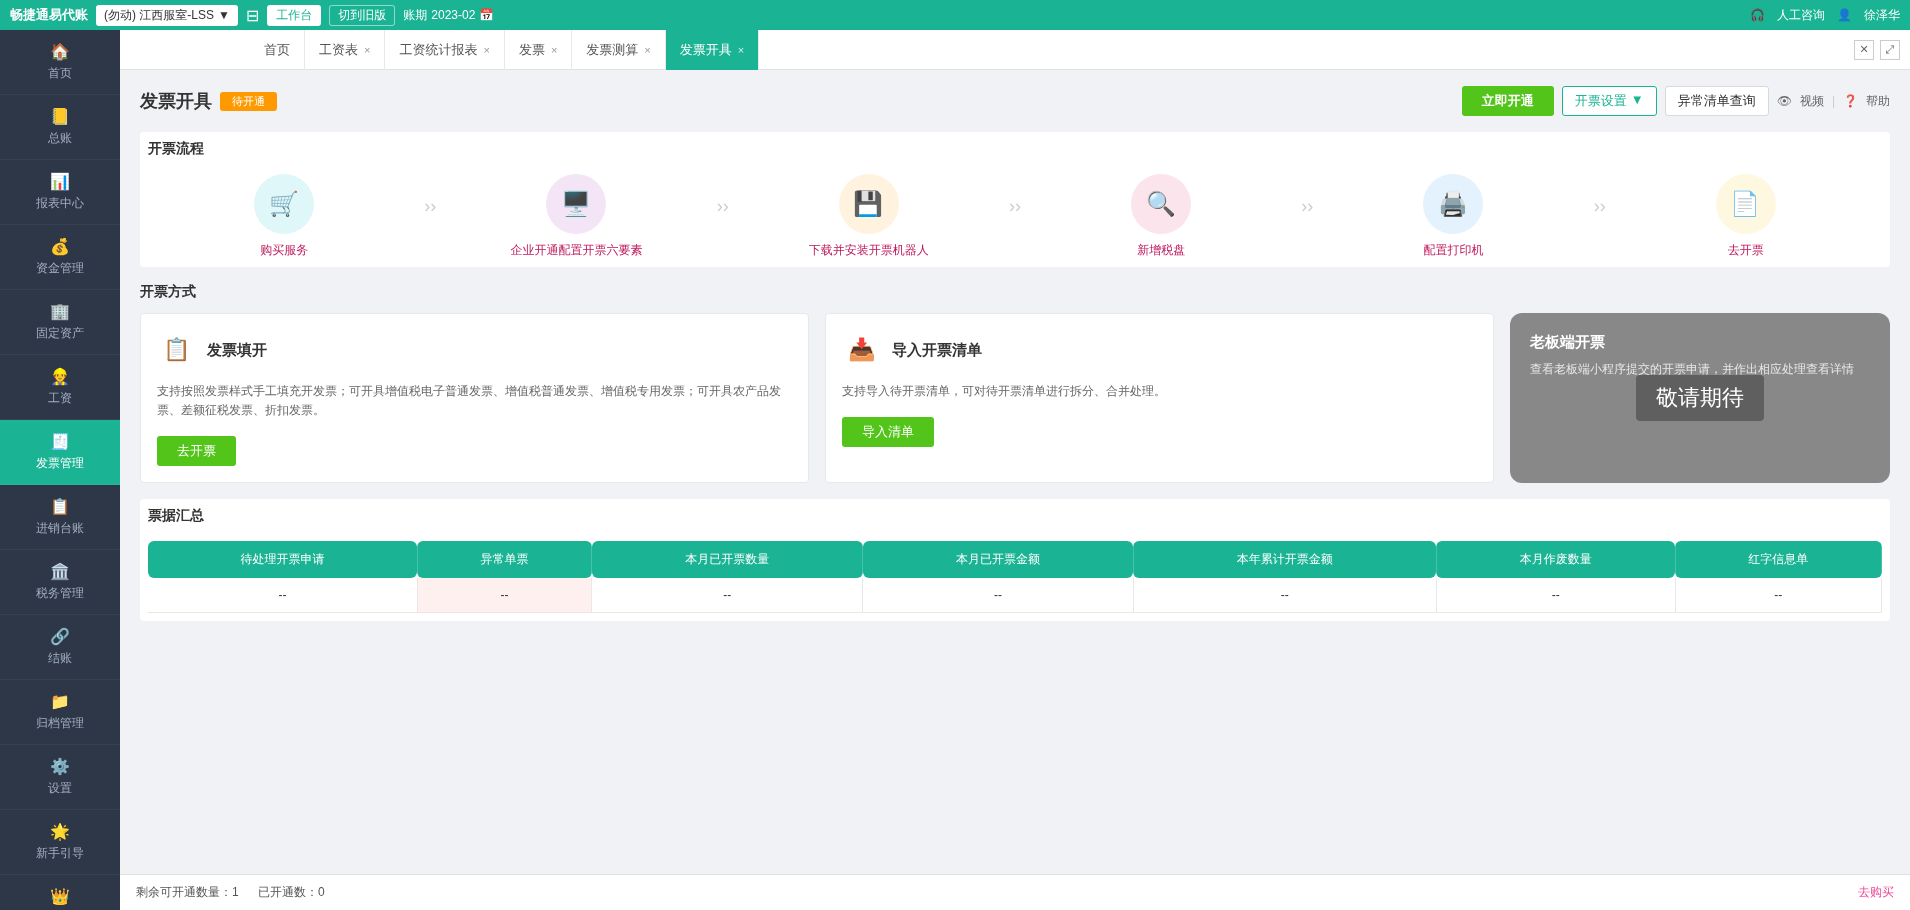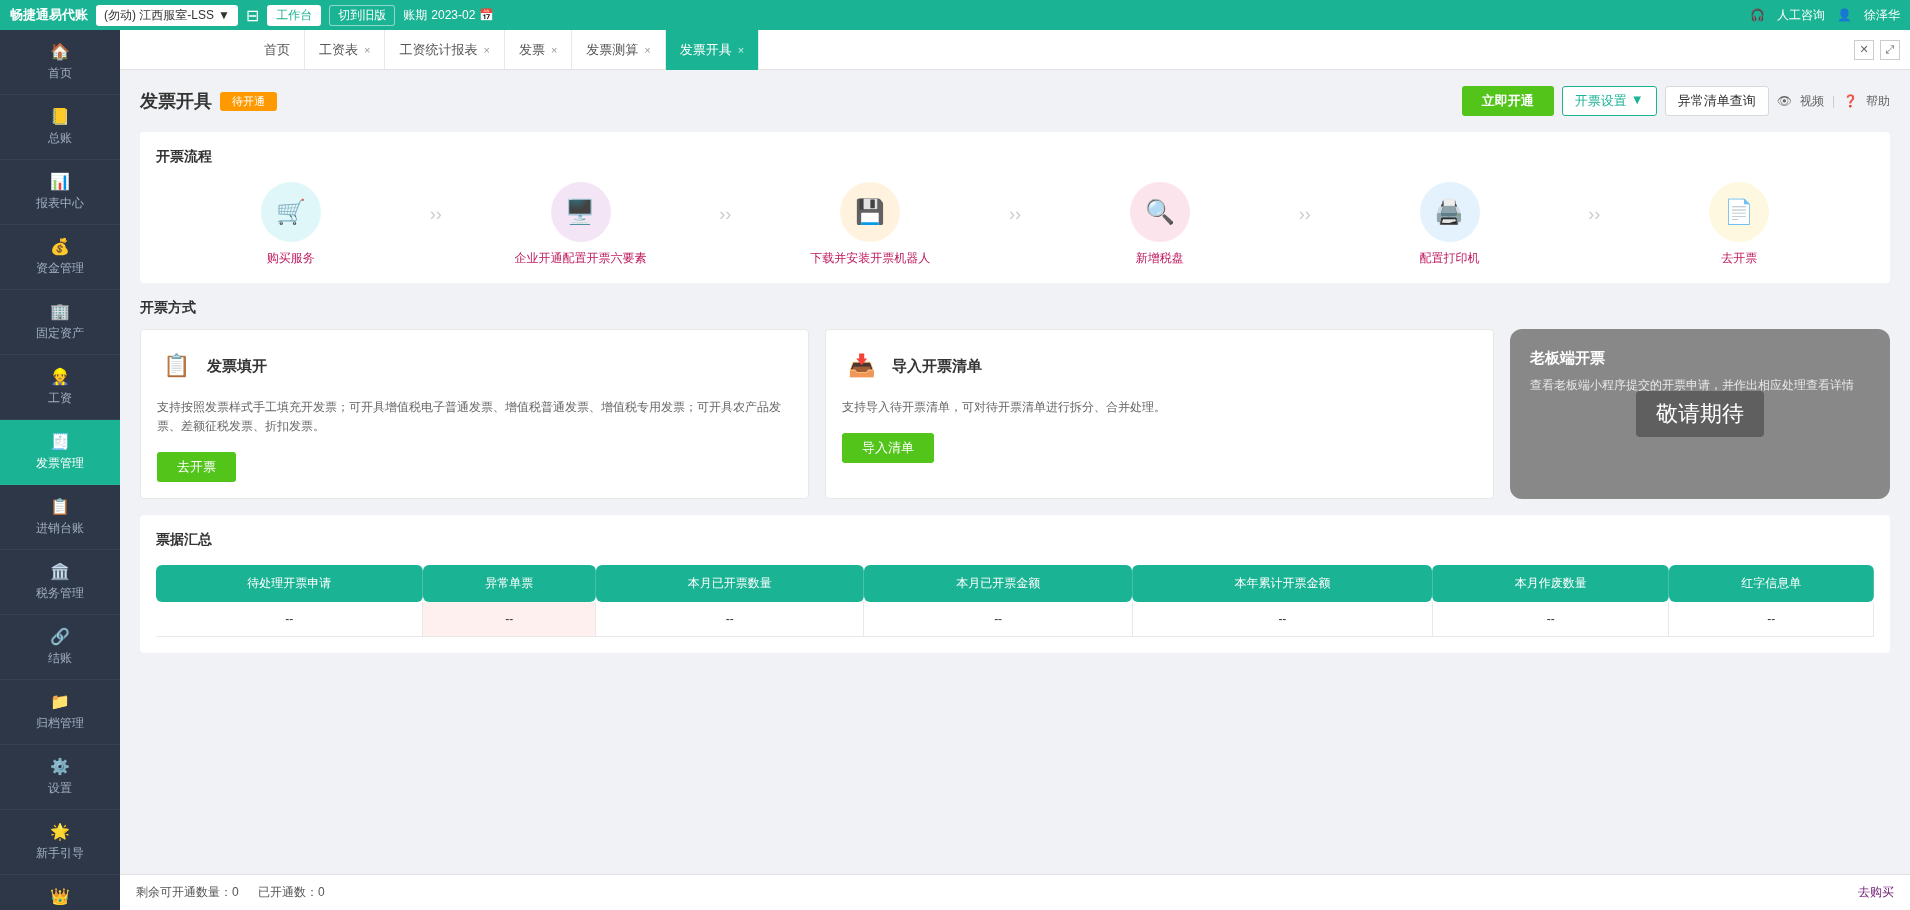--- a/index.html
+++ b/index.html
@@ -42,21 +42,21 @@
     .page-title-row { display: flex; align-items: center; gap: 8px; }
     .page-title { font-size: 18px; font-weight: bold; color: #333; }
     .status-badge { background: #ff9900; color: white; font-size: 11px; padding: 2px 12px; border-radius: 3px; }
     .header-actions { display: flex; align-items: center; gap: 8px; }
     .btn-primary { background: #52c41a; color: white; border: none; padding: 6px 20px; border-radius: 3px; cursor: pointer; font-size: 13px; font-weight: bold; }
     .btn-outline { background: white; color: #333; border: 1px solid #d9d9d9; padding: 5px 12px; border-radius: 3px; cursor: pointer; font-size: 13px; display: flex; align-items: flex-start; gap: 4px; }
     .btn-outline.green { color: #1ab394; border-color: #1ab394; }
     .view-controls { display: flex; align-items: center; gap: 8px; font-size: 12px; color: #666; }
 
     
-    .section { background: white; border-radius: 4px; padding: 16px; margin-bottom: 16px; }
+    .section { background: white; border-radius: 4px; padding: 8px; margin-bottom: 16px; }
     .section-title { font-size: 14px; font-weight: bold; color: #333; margin-bottom: 16px; }
 
     
     .flow-steps { display: flex; align-items: center; gap: 0; }
     .flow-step { display: flex; flex-direction: column; align-items: center; gap: 8px; flex: 1; }
     .flow-step-icon { width: 60px; height: 60px; border-radius: 50%; display: flex; align-items: center; justify-content: center; font-size: 24px; }
     .flow-step-label { font-size: 12px; color: #be185d; text-align: center; }
     .flow-arrow { color: #ccc; font-size: 18px; margin: 0 4px; margin-bottom: 20px; }
 
     .icon-teal { background: #e0f7fa; color: #00bcd4; }
@@ -80,21 +80,21 @@
     .coming-soon { position: absolute; top: 50%; left: 50%; transform: translate(-50%, -50%); background: rgba(0,0,0,0.3); color: white; font-size: 22px; padding: 8px 20px; border-radius: 4px; white-space: nowrap; }
 
     
     .summary-table { width: 100%; border-collapse: collapse; }
     .summary-table th { background: #1ab394; color: white; padding: 10px 8px; text-align: center; font-size: 12px; font-weight: normal; border-right: 1px solid rgba(255,255,255,0.2); border-radius: 6px; }
     .summary-table td { text-align: center; padding: 10px 8px; border-right: 1px solid #e8e8e8; border-bottom: 1px solid #e8e8e8; font-size: 12px; }
     .summary-table td.highlight { background: #fff0f0; }
 
     
     .bottom-bar { height: 36px; background: white; border-top: 1px solid #e0e0e0; display: flex; align-items: center; justify-content: space-between; padding: 0 16px; font-size: 12px; color: #555; flex-shrink: 0; }
-    .bottom-bar a { color: #701a75; text-decoration: none; }
+    .bottom-bar a { color: #ec4899; text-decoration: none; }
   </style>
 </head>
 <body>
 
 <div class="top-bar">
   <div class="top-bar-left">
     <span class="top-bar-brand">畅捷通易代账</span>
     <div class="company-selector">
       <span>(勿动) 江西服室-LSS</span>
       <span>▼</span>
@@ -325,20 +325,20 @@
               </tr>
             </tbody>
           </table>
         </div>
 
       </div>
     </div>
 
     <div class="bottom-bar">
       <div>
-        <span>剩余可开通数量：0</span>
+        <span>剩余可开通数量：1</span>
         <span style="margin-left:16px;">已开通数：0</span>
       </div>
       <a href="#">去购买</a>
     </div>
 
   </div>
 </div>
 
 </body></html>

